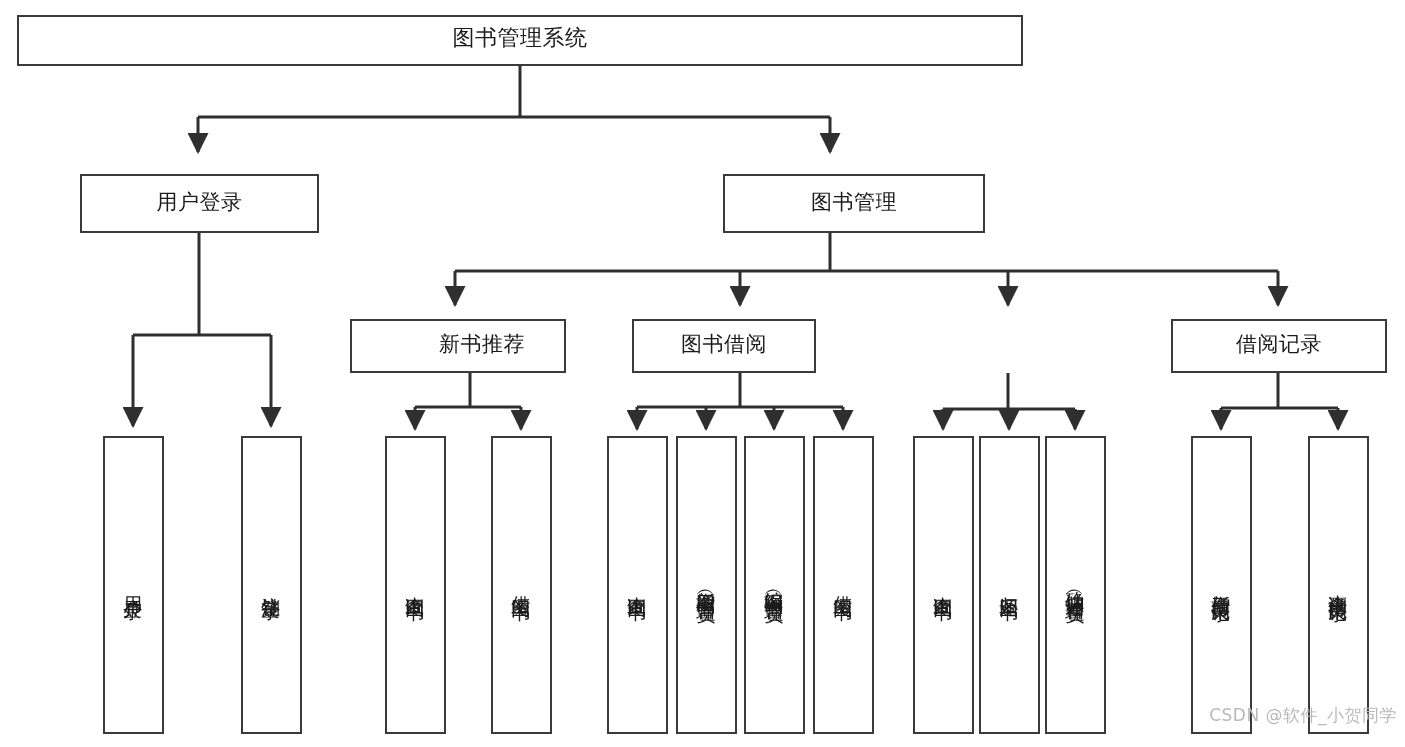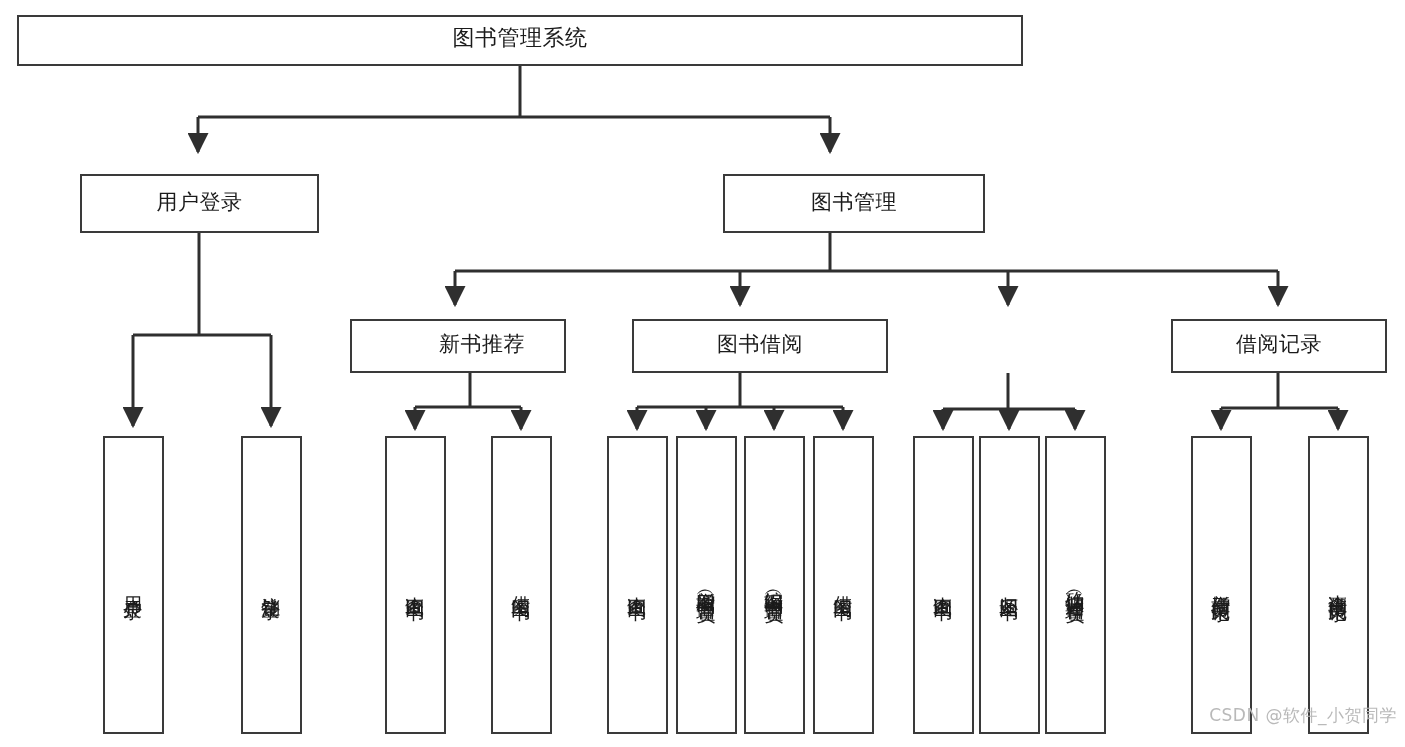--- a/index.html
+++ b/index.html
@@ -132,21 +132,21 @@
   <div class="node h" style="left:80px; top:174px; width:239px; height:59px;">
     <span class="label">用户登录</span>
   </div>
   <div class="node h" style="left:711px; top:174px; width:262px; height:59px;margin-left:12px;">
     <span class="label">图书管理</span>
   </div>
 
   <div class="node h" style="left:350px; top:319px; width:216px; height:54px;padding-left:48px;">
     <span class="label">新书推荐</span>
   </div>
-  <div class="node h" style="left:632px; top:319px; width:256px; height:54px;">
+  <div class="node h" style="left:632px; top:319px; width:184px; height:54px;">
     <span class="label">图书借阅</span>
   </div>
   <div class="node h" style="left:1171px; top:319px; width:216px; height:54px;">
     <span class="label">借阅记录</span>
   </div>
 
   <div class="node v" style="left:103px; top:436px; width:61px; height:298px;">
     <span class="label">用户登录</span>
   </div>
   <div class="node v" style="left:241px; top:436px; width:61px; height:298px;">

